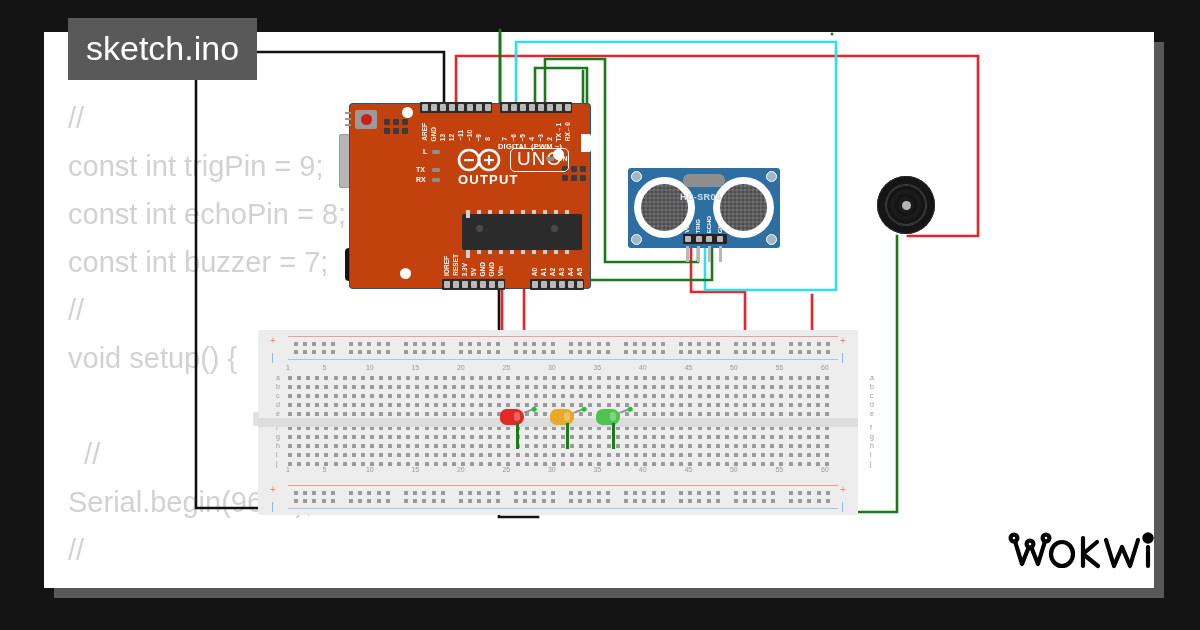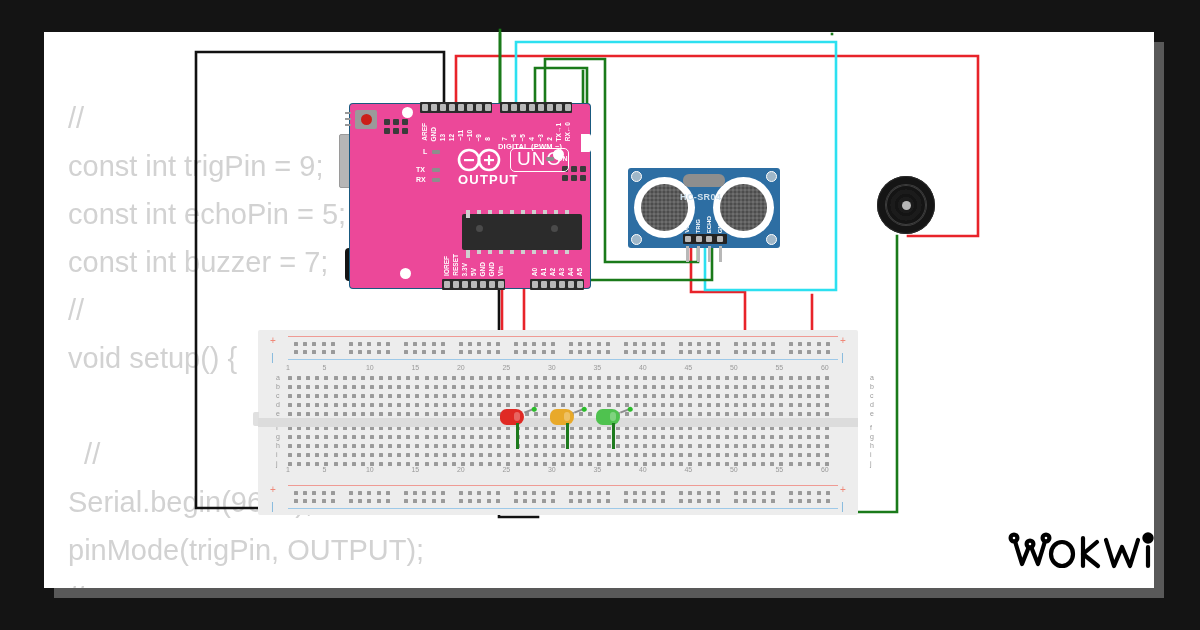--- a/index.html
+++ b/index.html
@@ -40,21 +40,21 @@
     z-index:40;
   }
 
   
   .diagram{position:absolute;left:0;top:0;width:1200px;height:630px;z-index:20;pointer-events:none;}
   .diagram *{pointer-events:auto;}
 
   
   .arduino{
     position:absolute;left:350px;top:104px;width:240px;height:184px;
-    background:#ec4899;
+    background:#c2410c;
     border-radius:3px;
     box-shadow:0 0 0 1px #19597f;
   }
   .ard-notch{
     position:absolute;right:-1px;top:30px;width:10px;height:18px;
     background:#ffffff;border-radius:0 2px 2px 0;
   }
   .usb{
     position:absolute;left:339px;top:134px;width:38px;height:52px;
     background:#b6b6b6;border:1px solid #9a9a9a;border-radius:2px;
@@ -206,23 +206,26 @@
   .wokwi{position:absolute;left:1008px;top:528px;width:150px;height:46px;}
 </style>
 </head>
 <body>
 
 <div class="frame">
 
   <div class="page-shadow"></div>
 
   <div class="page">
-    <div class="code" id="code-block"><div>//</div><div>const int trigPin = 9;</div><div>const int echoPin = 5;</div><div>const int buzzer = 7;</div><div>//</div><div>void setup() {</div><div></div><div>  //</div><div>Serial.begin(9600);</div><div>pinMode(trigPin, OUTPUT);</div><div>//</div></div>
+    <div class="code" id="code-block"><div>//</div><div>const int trigPin = 9;</div><div>const int echoPin = 8;</div><div>const int buzzer = 7;</div><div>//</div><div>void setup() {</div><div></div><div>  //</div><div>Serial.begin(9600);</div><div>//</div></div>
   </div>
 
+  <div class="tab">
+    <span>sketch.ino</span>
+  </div>
 
   <div class="diagram">
 
     <svg class="wires" viewBox="0 0 1200 630">
       <g fill="none" stroke-width="2.6" stroke-linecap="square">
 
         <path d="M444,123 L444,52 L196,52 L196,508 L300,508" stroke="#111111"></path>
 
         <path d="M499,280 L499,517 L538,517" stroke="#111111"></path>
 

